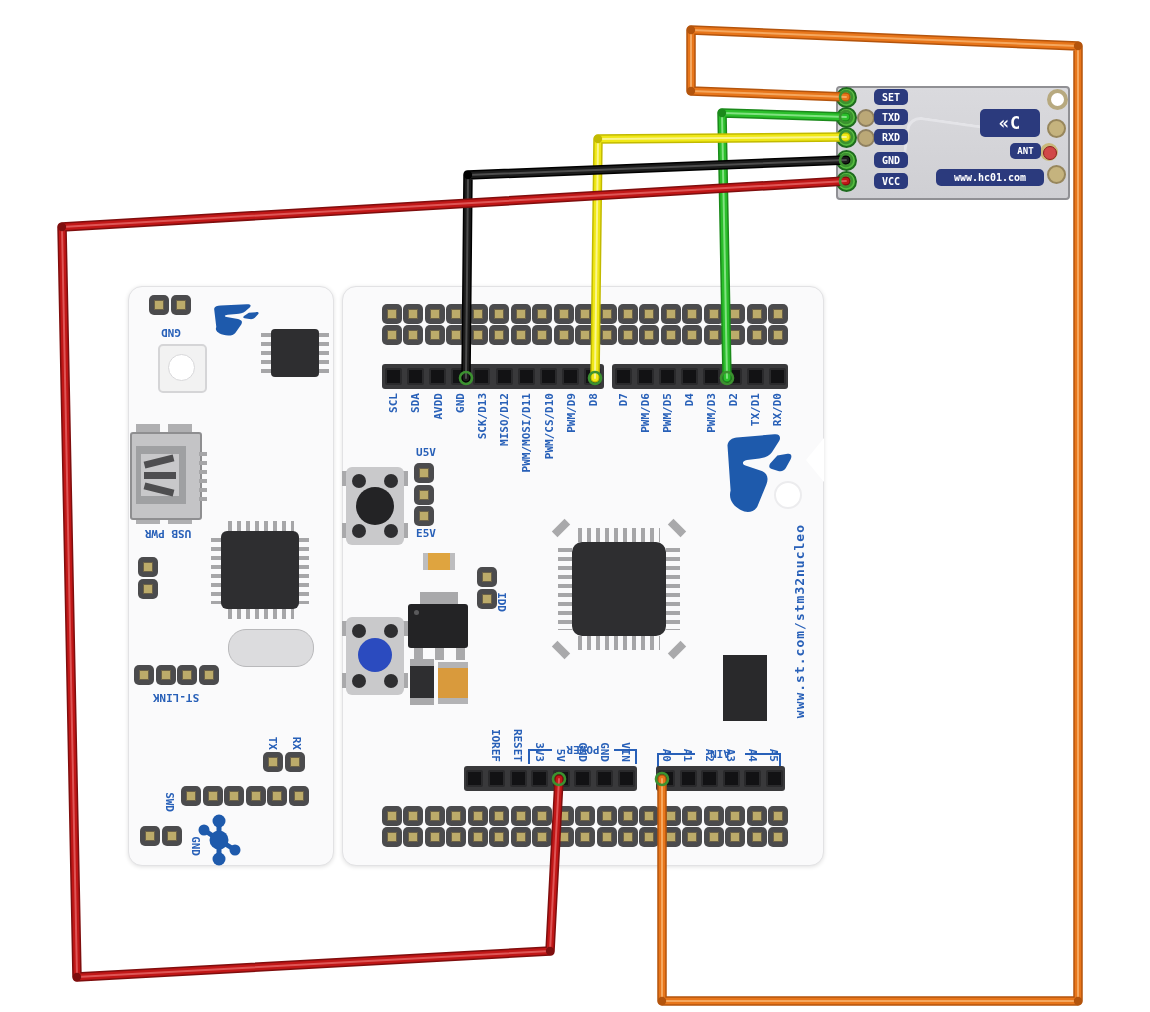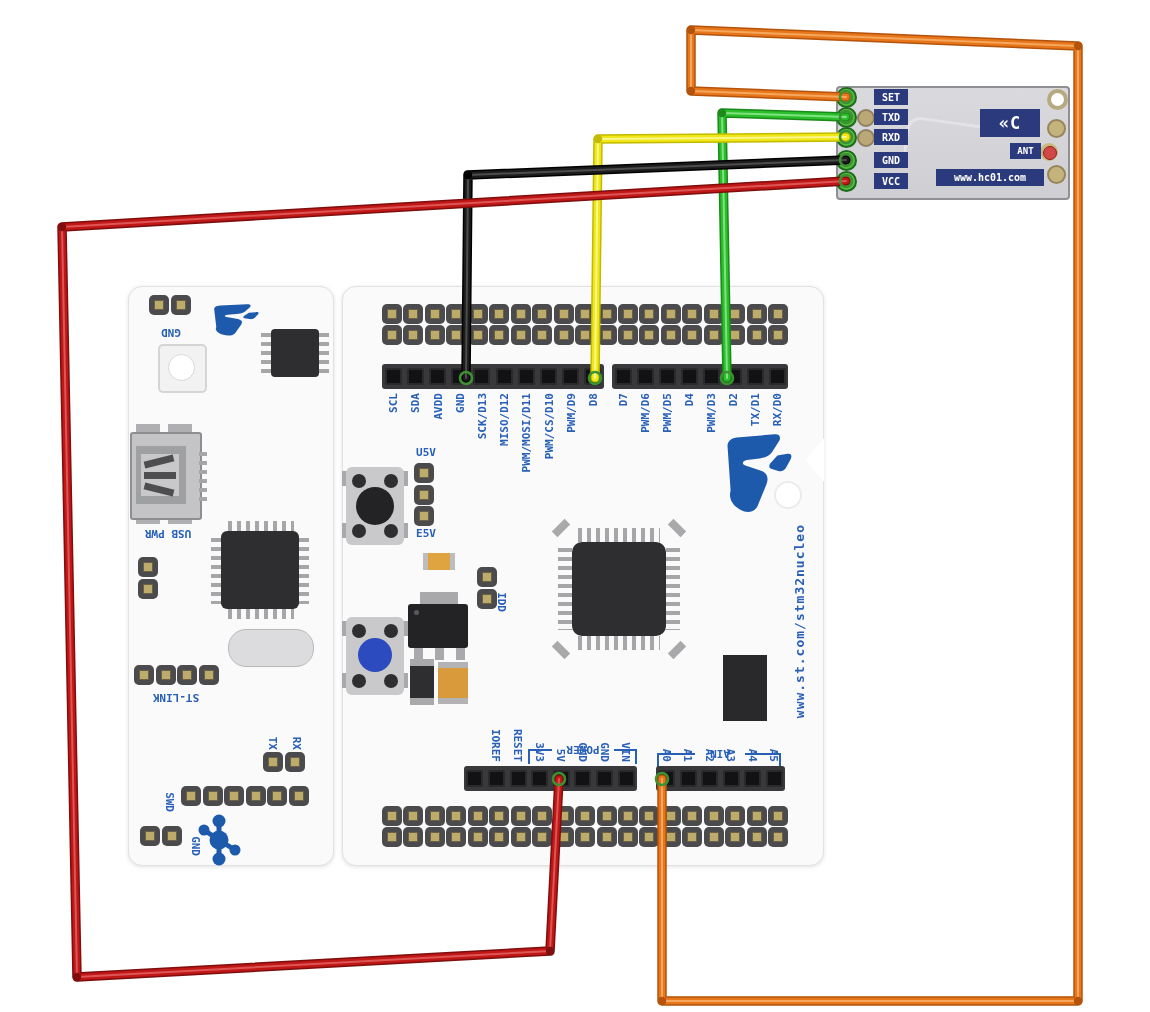--- a/index.html
+++ b/index.html
@@ -11,21 +11,21 @@
   .strip{position:absolute;background:#39393B;border-radius:3px;display:flex;align-items:center;}
   .strip .pin{width:13px;height:13px;background:#121214;border:2px solid #2A2A2C;border-radius:2px;margin:auto;}
   .pad{position:absolute;width:20px;height:20px;background:#4B4B4D;border-radius:5px;}
   .pad i{position:absolute;left:5px;top:5px;width:8px;height:8px;background:#BCAB6A;border:1px solid #6B6147;display:block;}
   .silk{position:absolute;color:#2860B8;font-size:11px;font-weight:bold;line-height:13px;white-space:nowrap;}
   .vup{transform:rotate(-90deg) translateX(-100%);transform-origin:0 0;}
   .vdn{transform:rotate(90deg) translateX(-100%);transform-origin:0 0;}
   .r180{transform:rotate(180deg);text-align:center;}
   .bracket{position:absolute;background:#2860B8;}
   .mod-label{position:absolute;background:#2B3A7D;color:#fff;font-size:10px;font-weight:bold;
-             display:flex;align-items:center;justify-content:center;border-radius:0;}
+             display:flex;align-items:center;justify-content:center;border-radius:5px;}
   .lead-h{position:absolute;background:repeating-linear-gradient(90deg,#A6A6A8 0 4px,transparent 4px 9px);}
   .lead-v{position:absolute;background:repeating-linear-gradient(180deg,#A6A6A8 0 4px,transparent 4px 9px);}
   .chipbody{position:absolute;background:#2E2E30;border-radius:6px;}
   .circle{position:absolute;border-radius:50%;}
   #wires{position:absolute;left:0;top:0;z-index:40;pointer-events:none;}
   .modpin{position:absolute;width:17px;height:17px;border-radius:50%;z-index:30;
           background:radial-gradient(circle at 40% 35%,#7FD95E,#3FAE2F);border:2px solid #1E6B1E;}
   .modpin i{position:absolute;left:5px;top:5px;width:5px;height:5px;border-radius:50%;background:#8F8A4F;display:block;}
 </style>
 </head>

